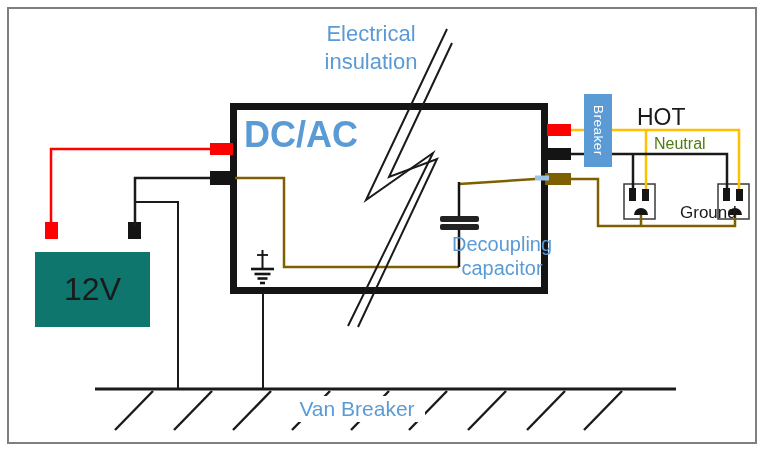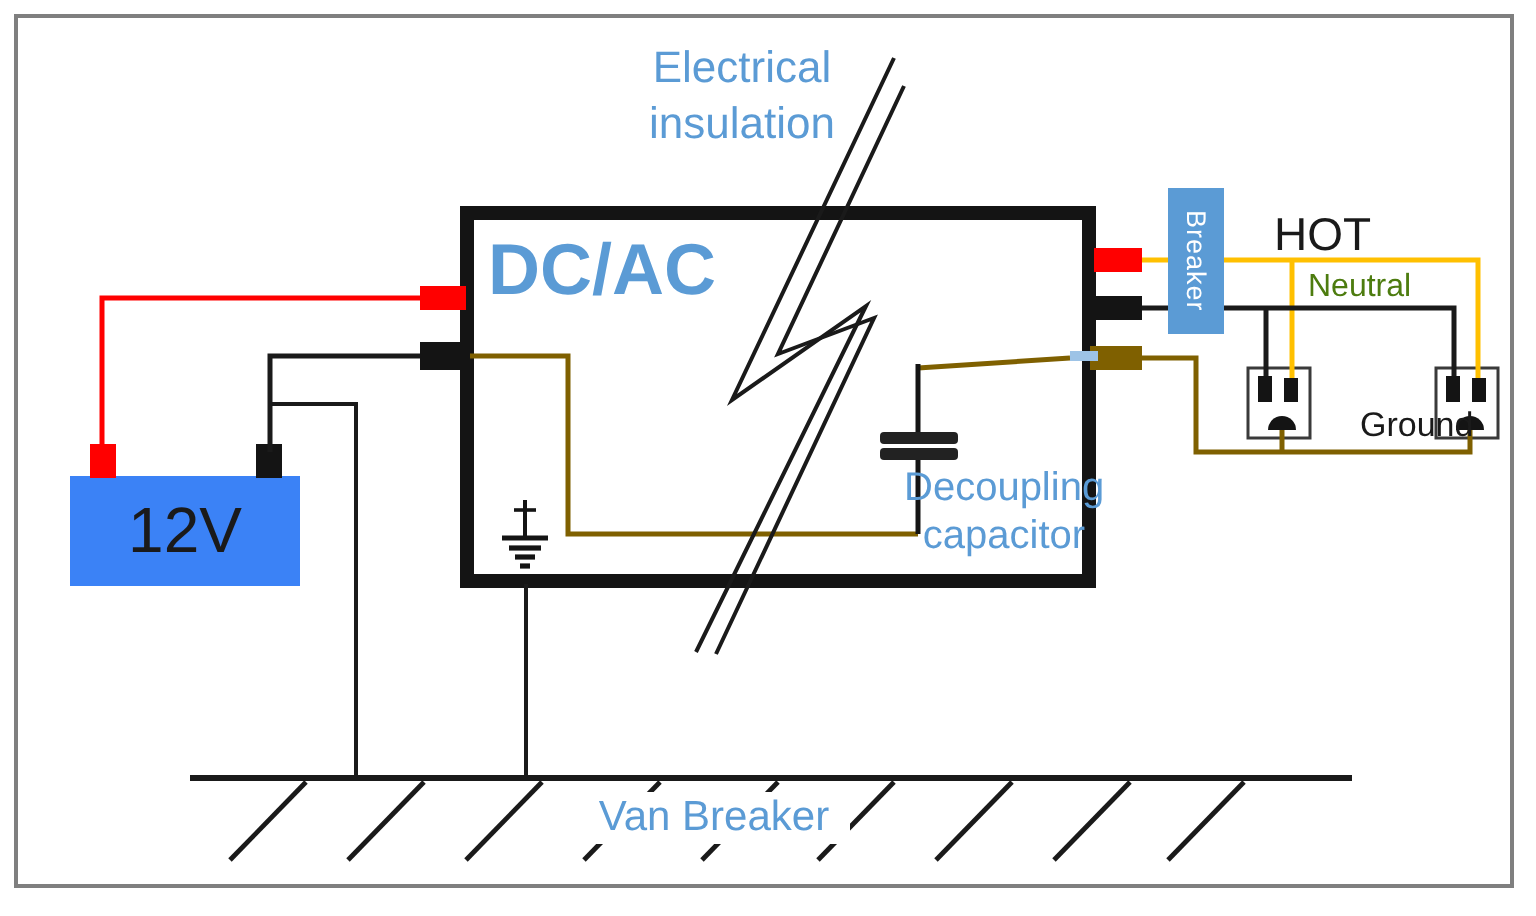--- a/index.html
+++ b/index.html
@@ -10,21 +10,21 @@
   .abs{position:absolute;}
   #frame{
     left:7px;top:7px;width:750px;height:437px;
     border:2px solid #7f7f7f;z-index:0;box-sizing:border-box;
   }
   #inverter-box{
     left:230px;top:103px;width:318px;height:191px;box-sizing:border-box;
     border:7px solid #141414;background:#fff;z-index:1;
   }
   #battery-box{
-    left:35px;top:238px;width:115px;height:55px;background:#3b82f6;z-index:1;
+    left:35px;top:252px;width:115px;height:75px;background:#0f766e;z-index:1;
     display:flex;align-items:center;justify-content:center;
   }
   #battery-label{font-size:32px;color:#1a1a1a;}
   .batt-term{width:13px;height:17px;z-index:1;}
   #battery-pos-term{left:45px;top:222px;background:#FF0000;}
   #battery-neg-term{left:128px;top:222px;background:#141414;}
   #wiring-svg{left:0;top:0;z-index:2;}
   #breaker-box{
     left:584px;top:94px;width:28px;height:73px;background:#5B9BD5;z-index:3;
     display:flex;align-items:center;justify-content:center;

